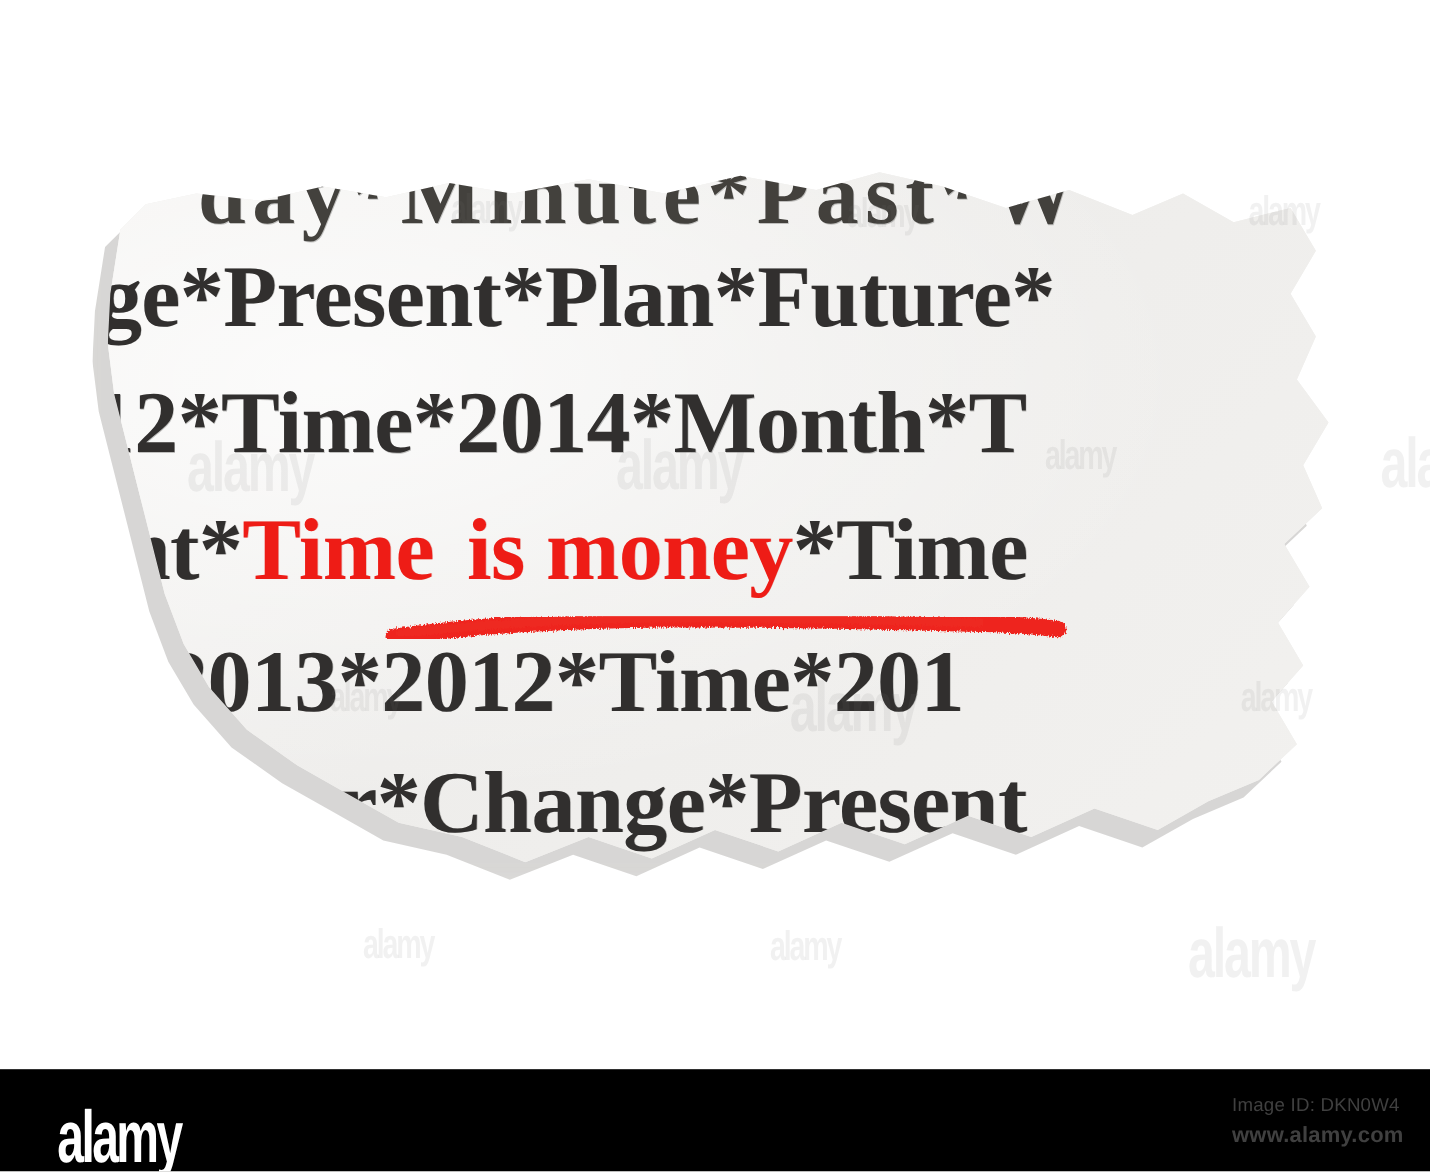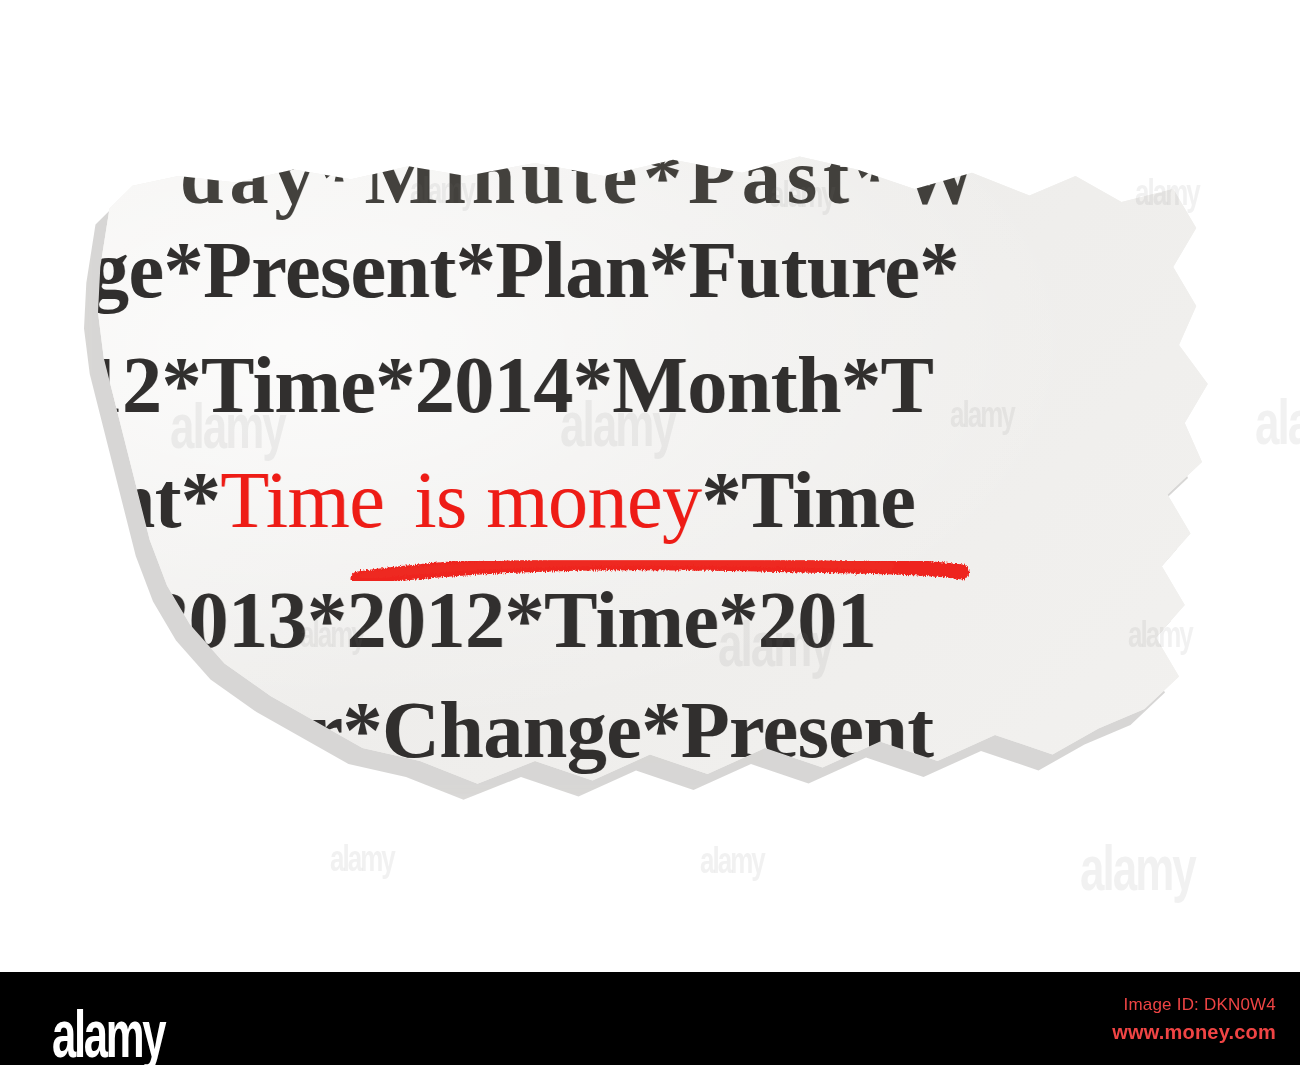--- a/index.html
+++ b/index.html
@@ -142,21 +142,21 @@
   #line-0 { left: 105px; top: -12px; font-size: 78px; letter-spacing: 6px; color: #35332f; opacity: .93; }
   #line-1 { left: -30px; top: 80px;  font-size: 80px; }
   #line-2 { left: -32px; top: 195px; font-size: 80px; }
   #line-3 { left: -30px; top: 310px; font-size: 80px; }
   #line-4 { left: -34px; top: 430px; font-size: 80px; }
   #line-5 { left: 70px;  top: 540px; font-size: 80px; }
 
   
   .red-phrase {
     color: #ee1c16;
-    font-weight: 400;
+    font-weight: 700;
     text-shadow: 0.6px 0.4px 0 rgba(200,25,20,.30);
   }
   .red-phrase .gap { letter-spacing: 10px; }
 
   
   #underline {
     position: absolute;
     left: 275px;
     top: 402px;
     width: 620px;
@@ -205,22 +205,21 @@
     font-size: 47px;
     letter-spacing: -2.5px;
     transform: scaleY(1.42) scaleX(0.93);
     transform-origin: left top;
     line-height: 1;
   }
   #footer-meta {
     position: absolute;
     right: 24px;
     top: 996px;
-    text-align: right;
-    color: #ef4444;
+    color: #404040;
     font-family: "Liberation Sans", sans-serif;
     line-height: 1;
   }
   #image-id {
     display: block;
     font-size: 17px;
     font-weight: 400;
     letter-spacing: .2px;
     margin-bottom: 9px;
   }
@@ -289,14 +288,14 @@
   </div>
 
 </div>
 
 <div id="footer-bar"></div>
 
 <div id="alamy-logo">alamy</div>
 
 <div id="footer-meta">
   <span id="image-id">Image ID: DKN0W4</span>
-  <span id="site-url">www.money.com</span>
+  <span id="site-url">www.alamy.com</span>
 </div>
 
 </body></html>

